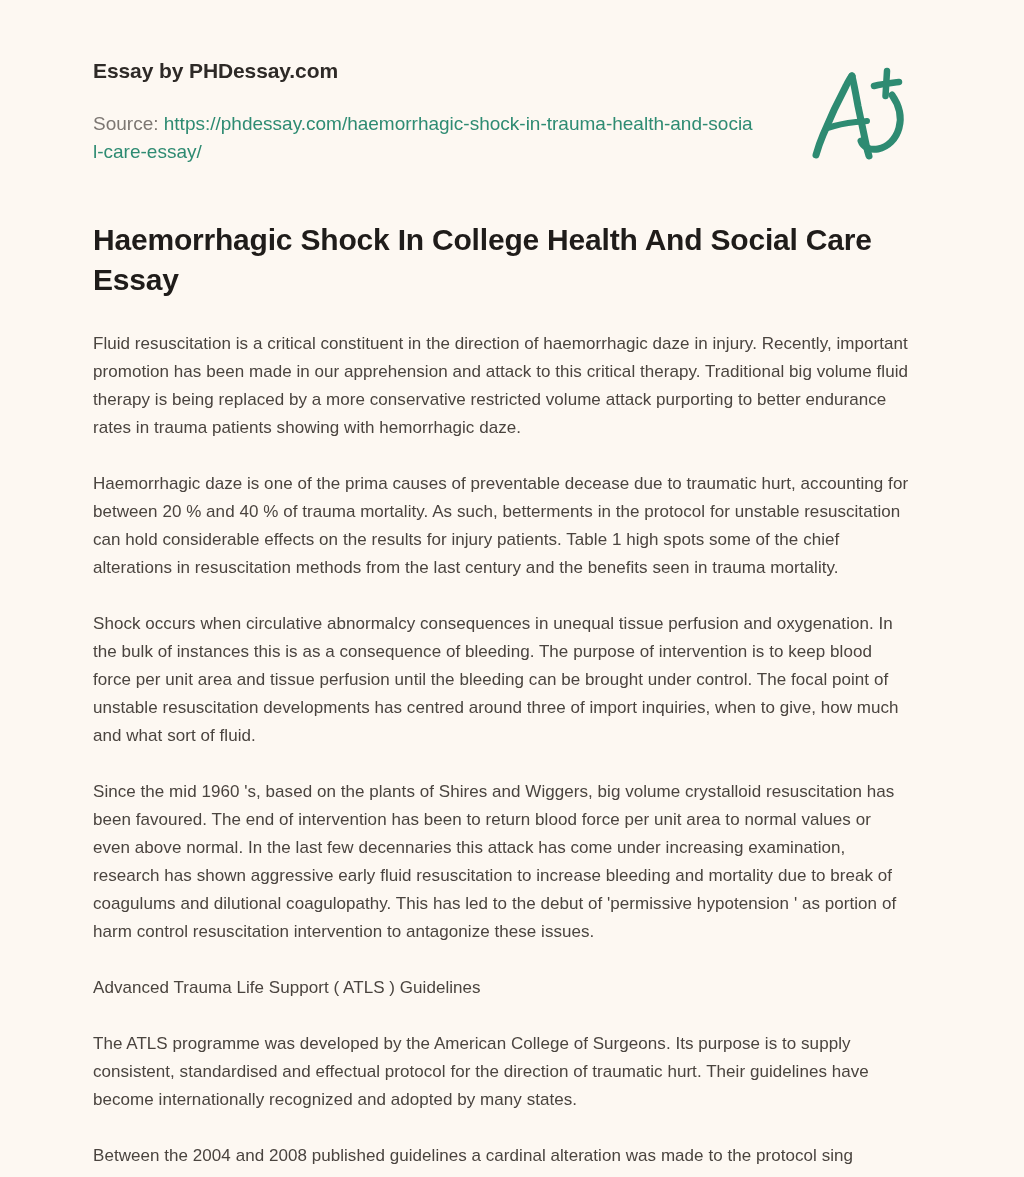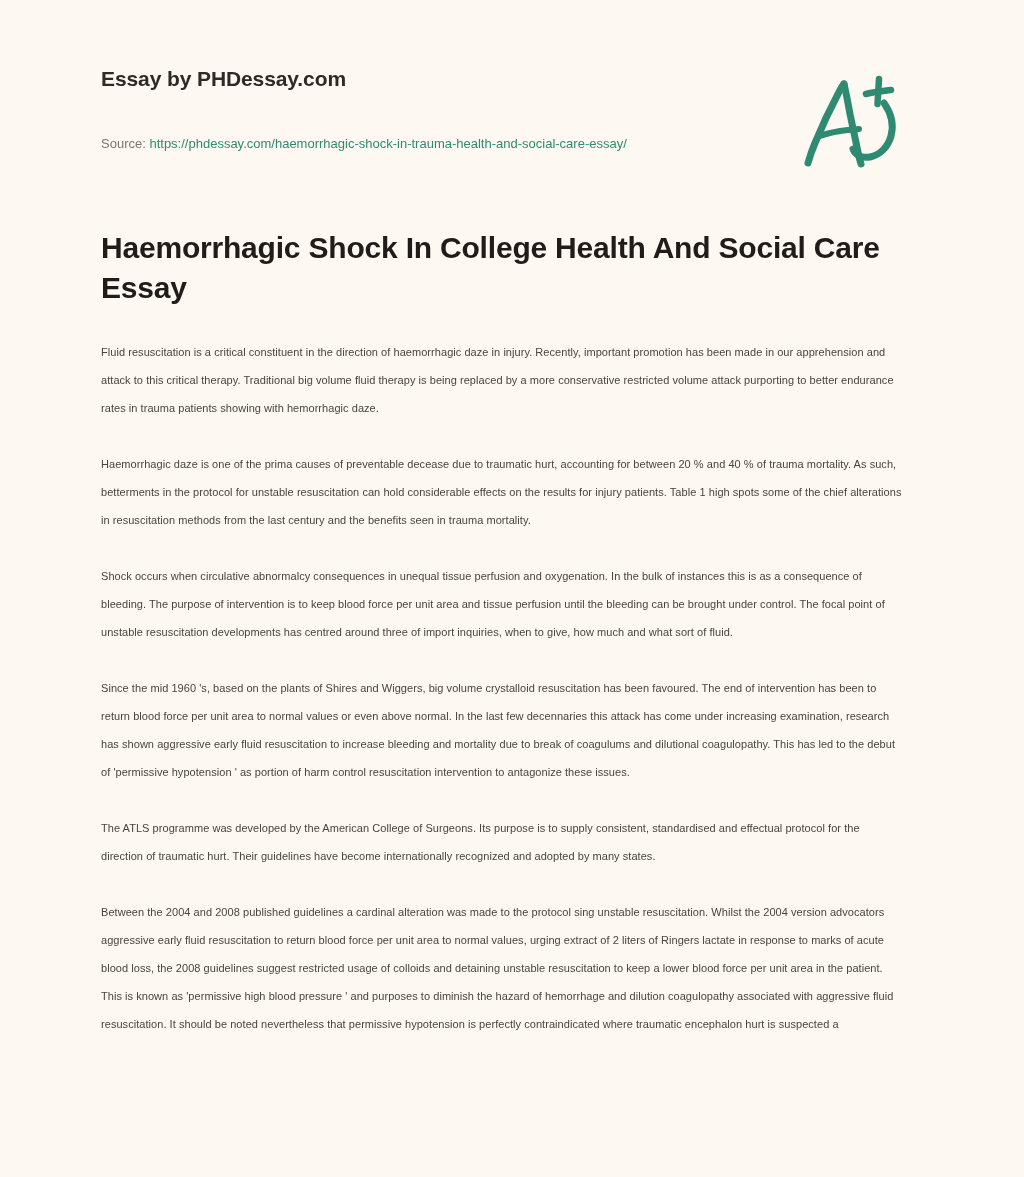--- a/index.html
+++ b/index.html
@@ -15,41 +15,41 @@
     font-family: "Liberation Sans", sans-serif;
     color: #3a3330;
     overflow: hidden;
     position: relative;
   }
 
   .page {
     position: relative;
     width: 1004px;
     height: 1177px;
-    padding: 8px;
+    padding: 0;
   }
 
   
   .header {
     position: relative;
     padding: 58px 93px 0 93px;
     min-height: 200px;
   }
   .brand-title {
     font-size: 21px;
     font-weight: 700;
     letter-spacing: -0.1px;
     color: #2e2a27;
     line-height: 1.2;
     margin: 0;
     white-space: nowrap;
   }
   .source-line {
-    margin-top: 39px;
-    font-size: 13px;
+    margin-top: 27px;
+    font-size: 19px;
     line-height: 28px;
     color: #7c7672;
     max-width: 660px;
     word-break: break-all;
   }
   .source-label {
     color: #7c7672;
   }
   .source-url {
     color: #2e8b72;
@@ -76,21 +76,21 @@
     line-height: 40px;
     letter-spacing: -0.2px;
     color: #1f1c1a;
     margin: 20px 0 0 0;
     max-width: 800px;
   }
   .article-body {
     margin-top: 30px;
   }
   .article-body p {
-    font-size: 11px;
+    font-size: 17px;
     line-height: 28px;
     color: #4a443f;
     margin: 0 0 28px 0;
     max-width: 840px;
     letter-spacing: 0.05px;
   }
   .article-body p.subhead {
     margin-bottom: 28px;
   }
   .article-body p:last-child {
@@ -131,18 +131,19 @@
 
   <div class="article">
 
     <h2 class="article-title">Haemorrhagic Shock In College Health And Social Care Essay</h2>
 
     <div class="article-body">
       <p>Fluid resuscitation is a critical constituent in the direction of haemorrhagic daze in injury. Recently, important promotion has been made in our apprehension and attack to this critical therapy. Traditional big volume fluid therapy is being replaced by a more conservative restricted volume attack purporting to better endurance rates in trauma patients showing with hemorrhagic daze.</p>
       <p>Haemorrhagic daze is one of the prima causes of preventable decease due to traumatic hurt, accounting for between 20 % and 40 % of trauma mortality. As such, betterments in the protocol for unstable resuscitation can hold considerable effects on the results for injury patients. Table 1 high spots some of the chief alterations in resuscitation methods from the last century and the benefits seen in trauma mortality.</p>
       <p>Shock occurs when circulative abnormalcy consequences in unequal tissue perfusion and oxygenation. In the bulk of instances this is as a consequence of bleeding. The purpose of intervention is to keep blood force per unit area and tissue perfusion until the bleeding can be brought under control. The focal point of unstable resuscitation developments has centred around three of import inquiries, when to give, how much and what sort of fluid.</p>
       <p>Since the mid 1960 's, based on the plants of Shires and Wiggers, big volume crystalloid resuscitation has been favoured. The end of intervention has been to return blood force per unit area to normal values or even above normal. In the last few decennaries this attack has come under increasing examination, research has shown aggressive early fluid resuscitation to increase bleeding and mortality due to break of coagulums and dilutional coagulopathy. This has led to the debut of 'permissive hypotension ' as portion of harm control resuscitation intervention to antagonize these issues.</p>
+      <p class="subhead">Advanced Trauma Life Support ( ATLS ) Guidelines</p>
       <p>The ATLS programme was developed by the American College of Surgeons. Its purpose is to supply consistent, standardised and effectual protocol for the direction of traumatic hurt. Their guidelines have become internationally recognized and adopted by many states.</p>
       <p>Between the 2004 and 2008 published guidelines a cardinal alteration was made to the protocol sing unstable resuscitation. Whilst the 2004 version advocators aggressive early fluid resuscitation to return blood force per unit area to normal values, urging extract of 2 liters of Ringers lactate in response to marks of acute blood loss, the 2008 guidelines suggest restricted usage of colloids and detaining unstable resuscitation to keep a lower blood force per unit area in the patient. This is known as 'permissive high blood pressure ' and purposes to diminish the hazard of hemorrhage and dilution coagulopathy associated with aggressive fluid resuscitation. It should be noted nevertheless that permissive hypotension is perfectly contraindicated where traumatic encephalon hurt is suspected a</p>
     </div>
   </div>
 
 </div>
 
 </body></html>

